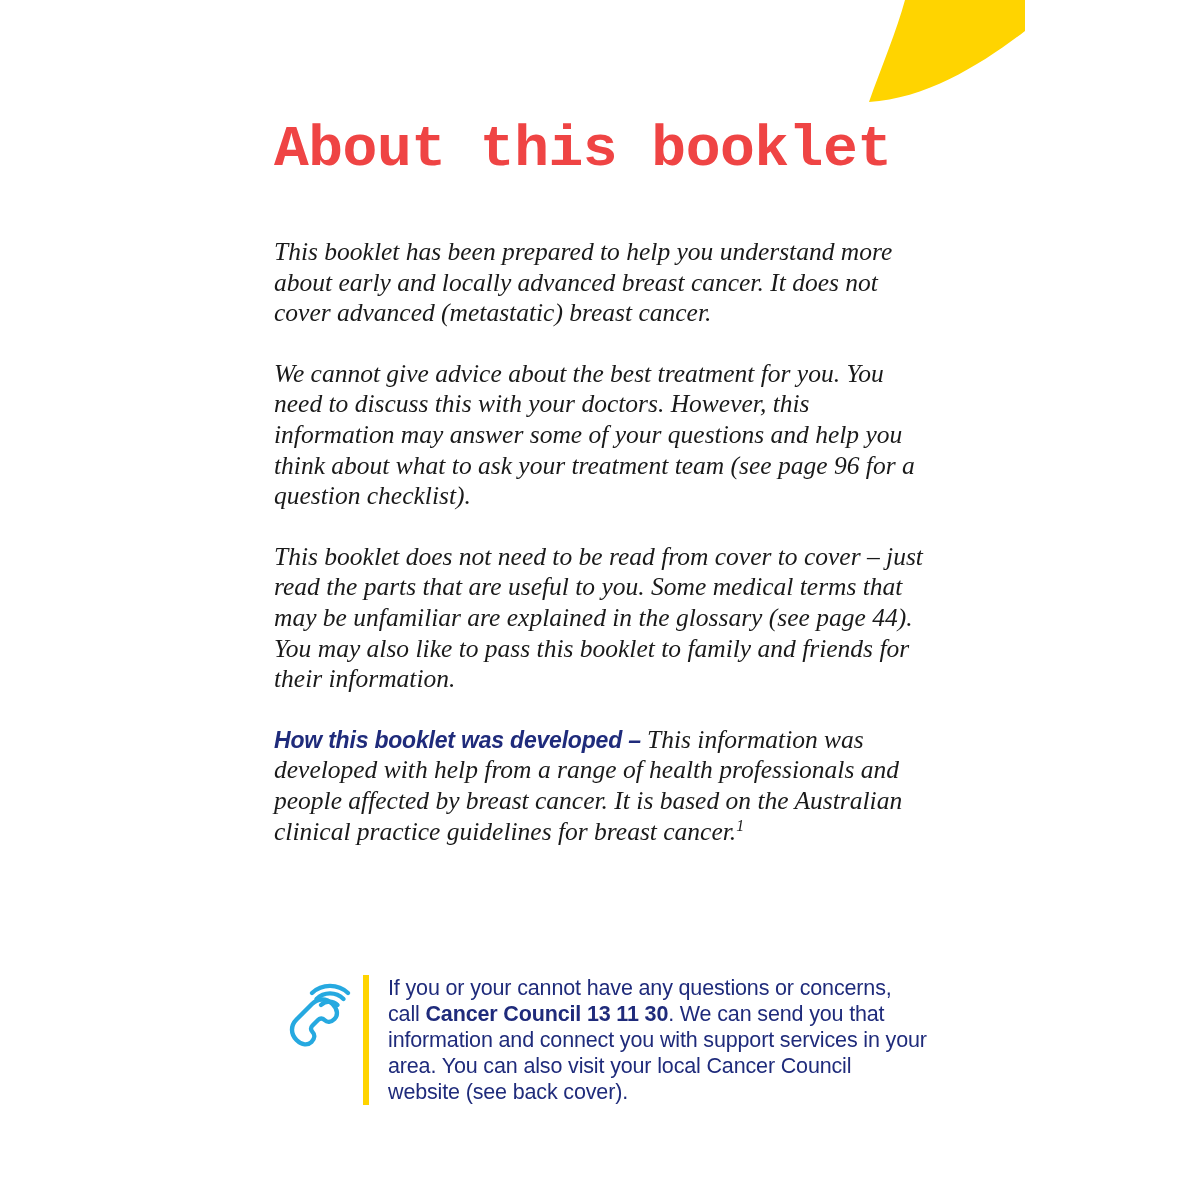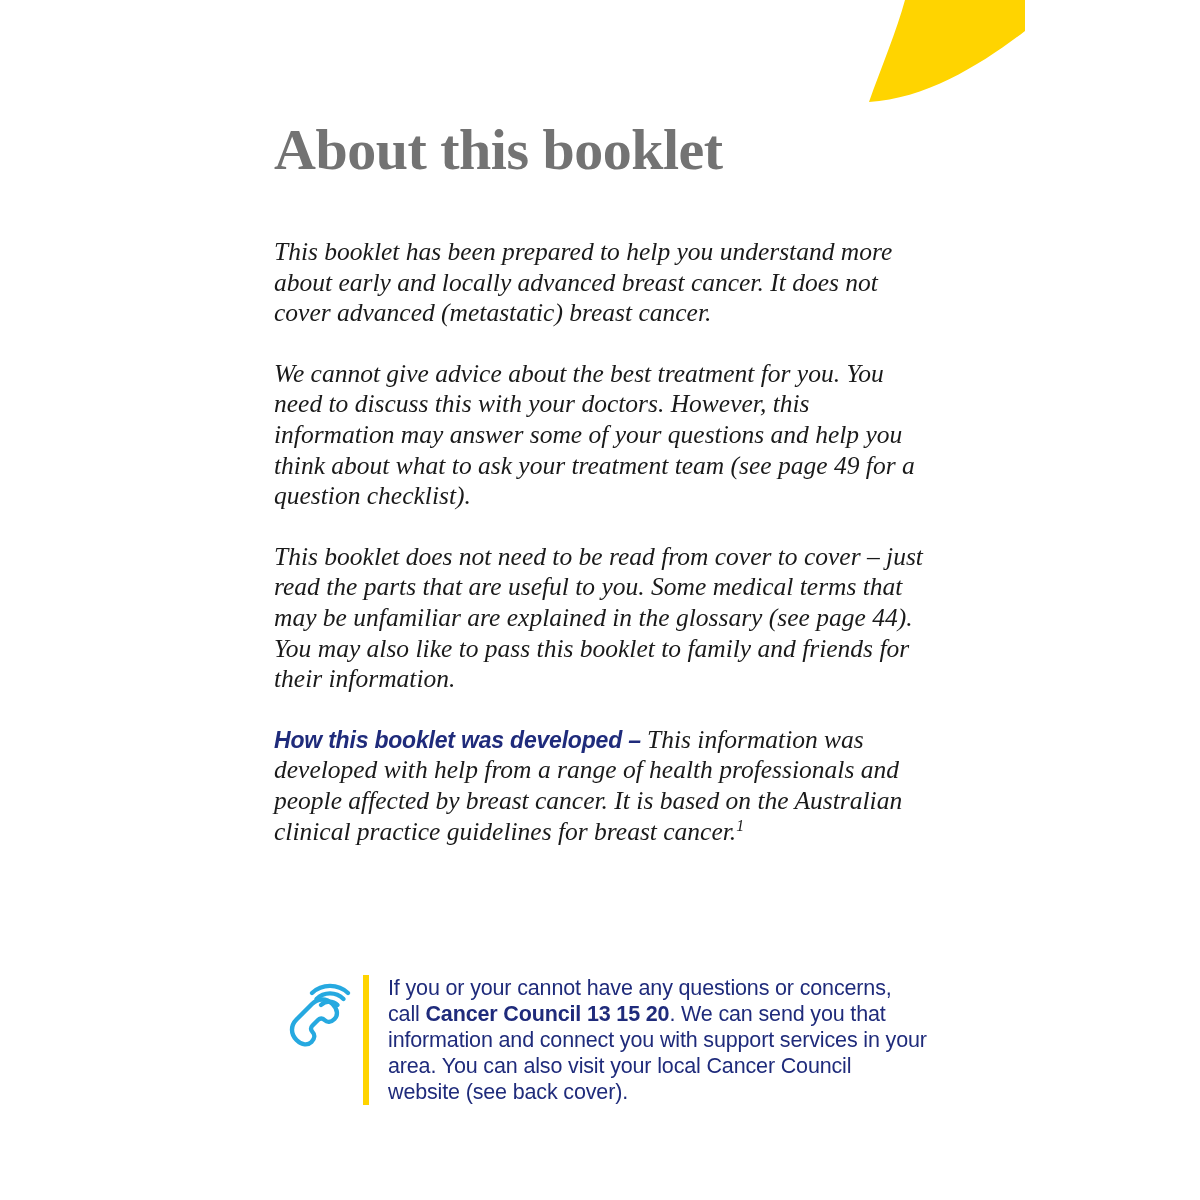--- a/index.html
+++ b/index.html
@@ -33,26 +33,26 @@
 
   
   .page {
     position: absolute;
     left: 274px;
     top: 0;
     width: 660px;
   }
 
   .page-title {
-    font-family: Liberation Serif, serif;
+    font-family: Liberation Mono, monospace;
     font-weight: bold;
     font-size: 58px;
     line-height: 1;
     letter-spacing: -0.5px;
-    color: #737373;
+    color: #ef4444;
     margin: 0;
     padding-top: 121px;
   }
 
   .body-block {
     margin-top: 58px;
     font-style: italic;
   }
 
   p.para {
@@ -132,21 +132,21 @@
 
 <div class="page">
 
   <h1 class="page-title">About this booklet</h1>
 
   <div class="body-block">
 
     <p class="para">This booklet has been prepared to help you understand more about early and locally advanced breast cancer. It does not cover advanced (metastatic) breast cancer.</p>
 
 
-    <p class="para">We cannot give advice about the best treatment for you. You need to discuss this with your doctors. However, this information may answer some of your questions and help you think about what to ask your treatment team (see page 49 for a question checklist).</p>
+    <p class="para">We cannot give advice about the best treatment for you. You need to discuss this with your doctors. However, this information may answer some of your questions and help you think about what to ask your treatment team (see page 96 for a question checklist).</p>
 
     <p class="para">This booklet does not need to be read from cover to cover – just read the parts that are useful to you. Some medical terms that may be unfamiliar are explained in the glossary (see page 44). You may also like to pass this booklet to family and friends for their information.</p>
 
     <p class="para">
       <span class="lead-in">How this booklet was developed – </span><span>This information was developed with help from a range of health professionals and people affected by breast cancer. It is based on the Australian clinical practice guidelines for breast cancer.</span><sup class="fn">1</sup>
     </p>
 
   </div>
 </div>
 
@@ -170,16 +170,16 @@
         <path d="M43 22 C47.5 17.5 55 17.5 59.5 22"></path>
         <path d="M38.5 16 C46 8.5 58 8.5 65.5 16"></path>
         <path d="M34 10 C44 0.5 60 0.5 70 10"></path>
       </g>
     </svg>
   </div>
 
   <div class="callout-rule"></div>
 
   <div class="callout-text">
-    <span>If you or your cannot have any questions or concerns, call </span><span class="phone">Cancer Council 13 15 20</span><span>. We can send you that information and connect you with support services in your area. You can also visit your local Cancer Council website (see back cover).</span>
+    <span>If you or your cannot have any questions or concerns, call </span><span class="phone">Cancer Council 13 11 30</span><span>. We can send you that information and connect you with support services in your area. You can also visit your local Cancer Council website (see back cover).</span>
   </div>
 
 </div>
 
 </body></html>

